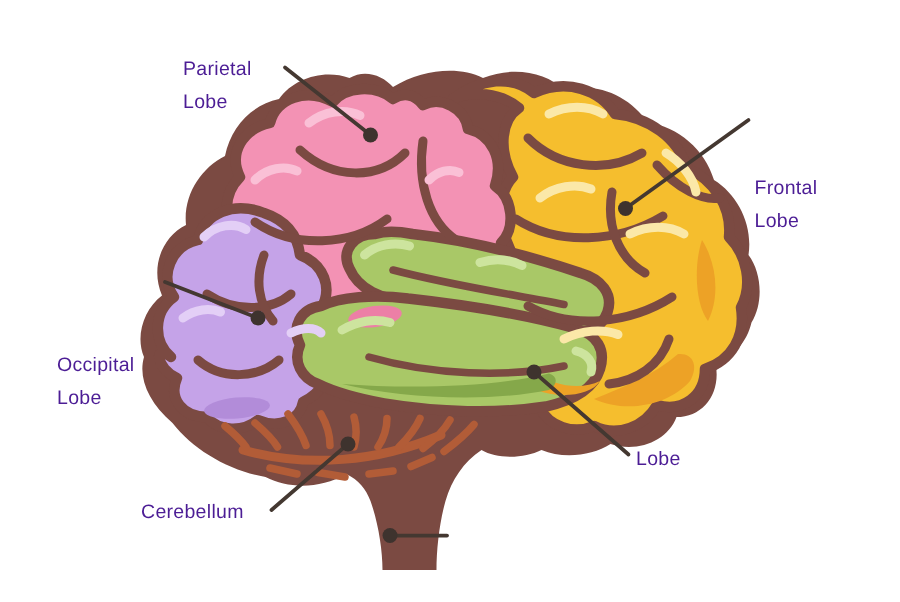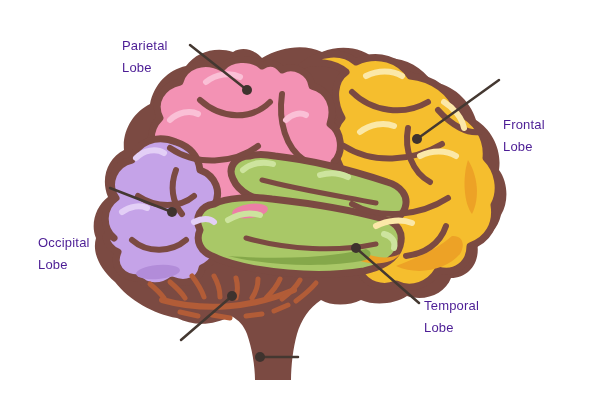--- a/index.html
+++ b/index.html
@@ -210,19 +210,21 @@
   </div>
   <div class="label lbl-frontal">
     <span>Frontal</span>
     <span>Lobe</span>
   </div>
   <div class="label lbl-occipital">
     <span>Occipital</span>
     <span>Lobe</span>
   </div>
   <div class="label lbl-temporal">
-    <span>Temporal</span>
-    <span>Lobe</span>
+    <span>Lobe</span>
+  </div>
+  <div class="label lbl-cerebellum">
+    <span>Cerebellum</span>
   </div>
   <div class="label lbl-spinal">
   </div>
 
 </div>
 
 </body></html>

